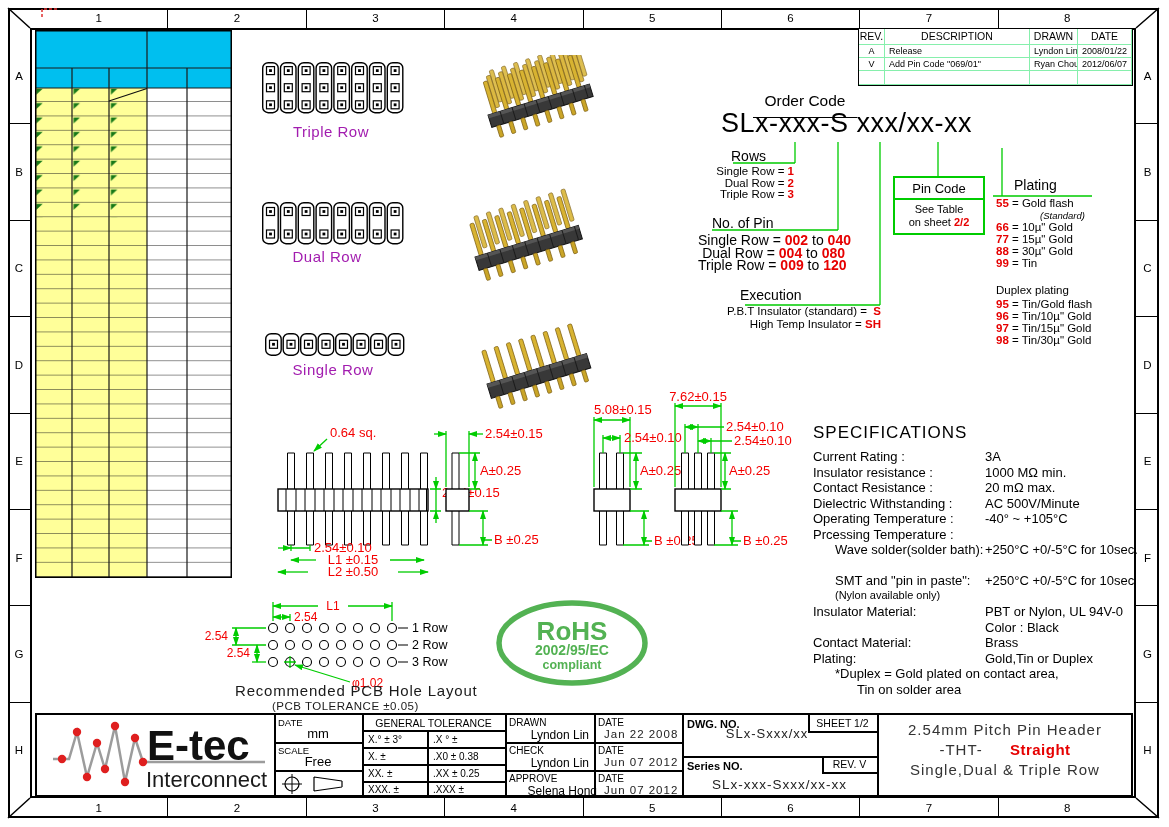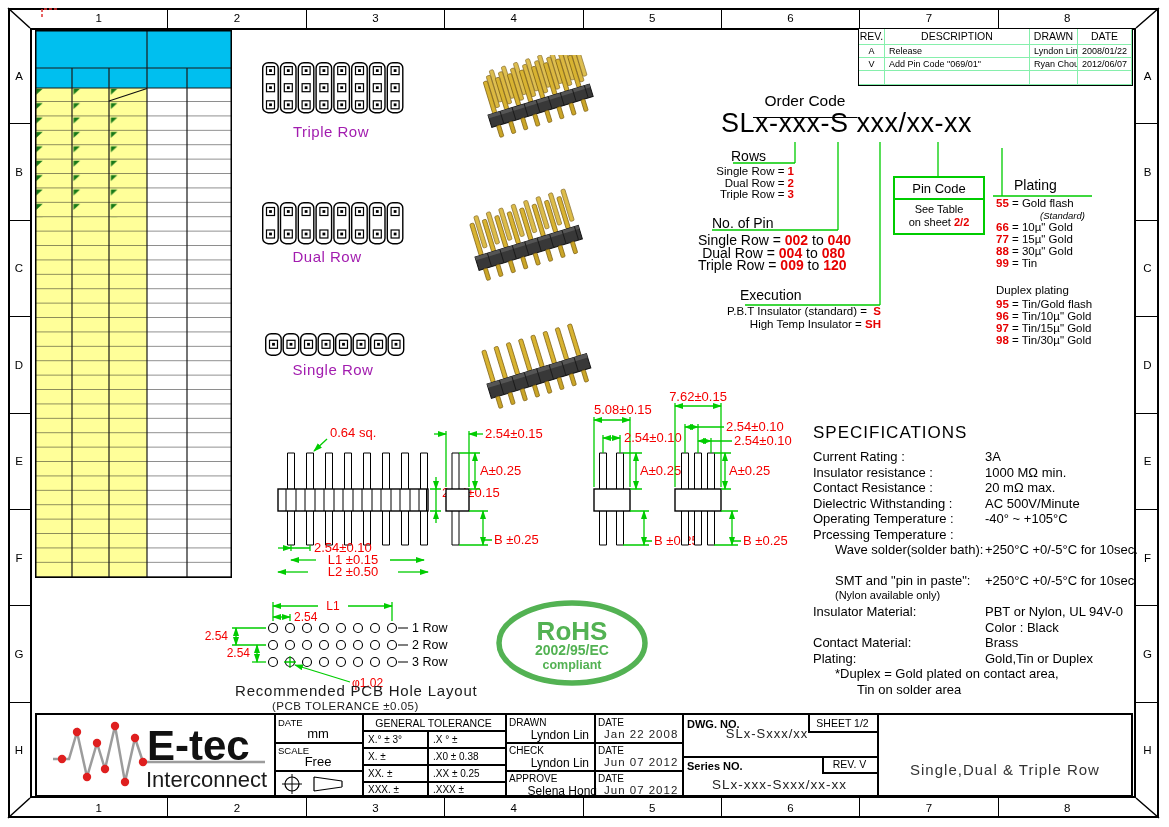--- a/index.html
+++ b/index.html
@@ -596,16 +596,21 @@
     <div class="txt" style="left:561px;top:58px;font-size:10px">DATE</div>
     <div class="txt cad" style="left:567px;top:69px;font-size:11.5px">Jun 07 2012</div>
 
     <div class="txt" style="left:650px;top:3px;font-size:11px;font-weight:bold">DWG. NO.</div>
     <div class="txt" style="left:771px;top:0;width:69px;height:16px;text-align:center;font-size:10.5px;line-height:16px">SHEET 1/2</div>
     <div class="txt cad" style="left:645px;top:11px;width:170px;text-align:center;font-size:13px">SLx-Sxxx/xx</div>
     <div class="txt" style="left:650px;top:45px;font-size:11px;font-weight:bold">Series NO.</div>
     <div class="txt" style="left:785px;top:41px;width:55px;height:16px;text-align:center;font-size:10.5px;line-height:16px">REV. V</div>
     <div class="txt cad" style="left:645px;top:62px;width:195px;text-align:center;font-size:13.5px">SLx-xxx-Sxxx/xx-xx</div>
 
+    <div class="txt cad" style="left:840px;top:6px;width:256px;text-align:center;font-size:15px;color:#333">2.54mm Pitch Pin Header</div>
+    <div class="txt" style="left:840px;top:26px;width:256px;text-align:center;font-size:15px;letter-spacing:1px;color:#333">
+      <span>-THT-</span>
+      <span class="rv" style="margin-left:22px;letter-spacing:0.5px">Straight</span>
+    </div>
     <div class="txt cad" style="left:840px;top:46px;width:256px;text-align:center;font-size:15px;color:#333">Single,Dual &amp; Triple Row</div>
   </div>
 
 </div>
 
 </body></html>

